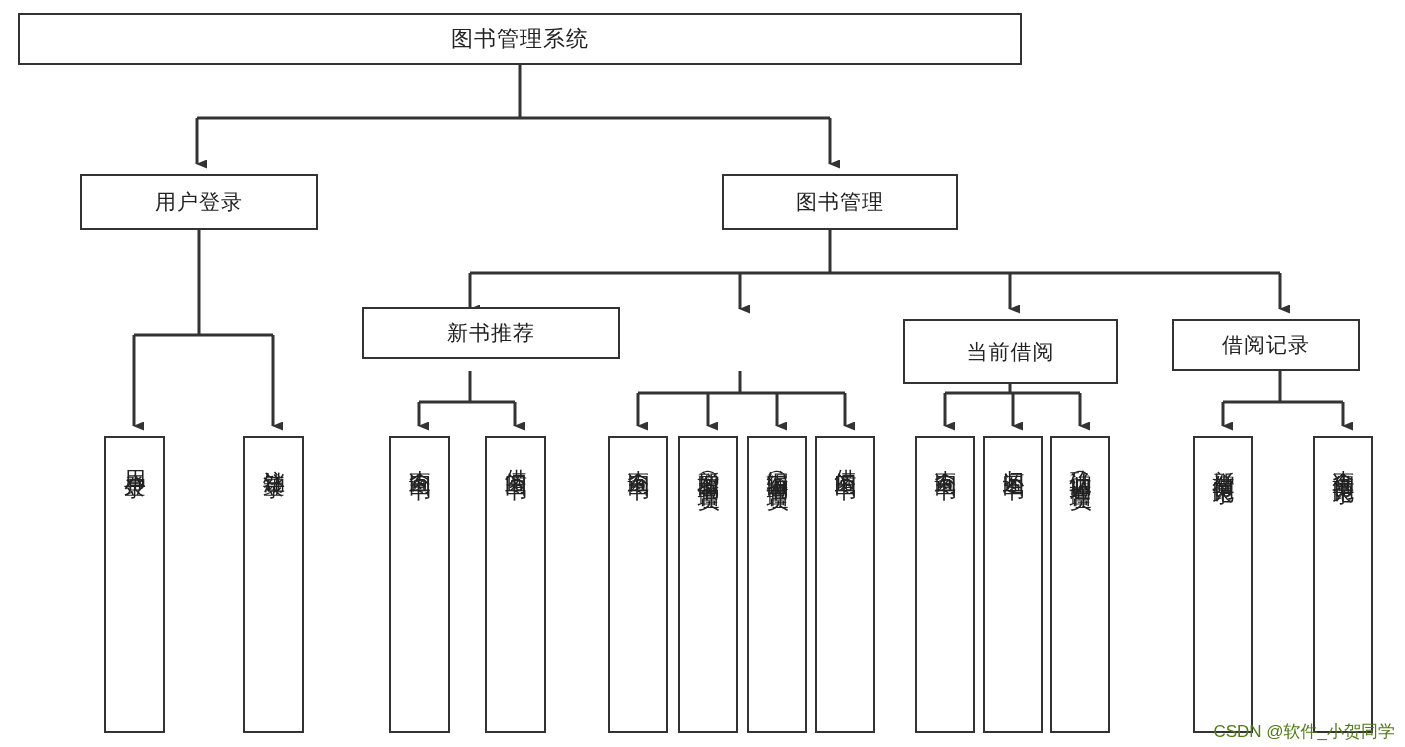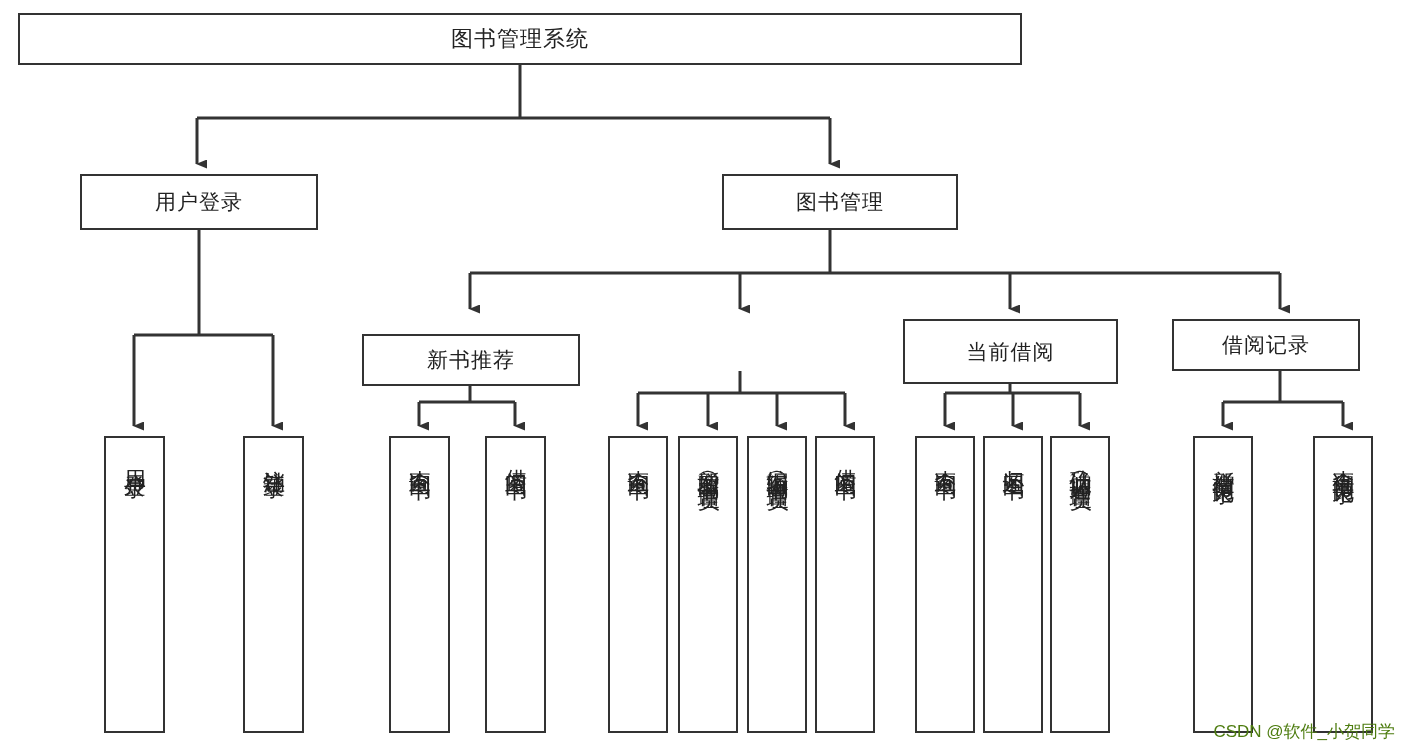--- a/index.html
+++ b/index.html
@@ -144,21 +144,21 @@
     <span class="label">图书管理系统</span>
   </div>
 
   <div class="node horiz" style="left:80px; top:174px; width:238px; height:56px;">
     <span class="label">用户登录</span>
   </div>
   <div class="node horiz" style="left:712px; top:174px; width:236px; height:56px;margin-left:10px;">
     <span class="label">图书管理</span>
   </div>
 
-  <div class="node horiz" style="left:362px; top:334px; width:218px; height:52px;">
+  <div class="node horiz" style="left:362px; top:307px; width:258px; height:52px;">
     <span class="label">新书推荐</span>
   </div>
   <div class="node horiz" style="left:903px; top:319px; width:215px; height:65px;">
     <span class="label">当前借阅</span>
   </div>
   <div class="node horiz" style="left:1172px; top:319px; width:188px; height:52px;">
     <span class="label">借阅记录</span>
   </div>
 
   <div class="node vert" style="left:104px; top:436px; width:61px; height:297px;">

